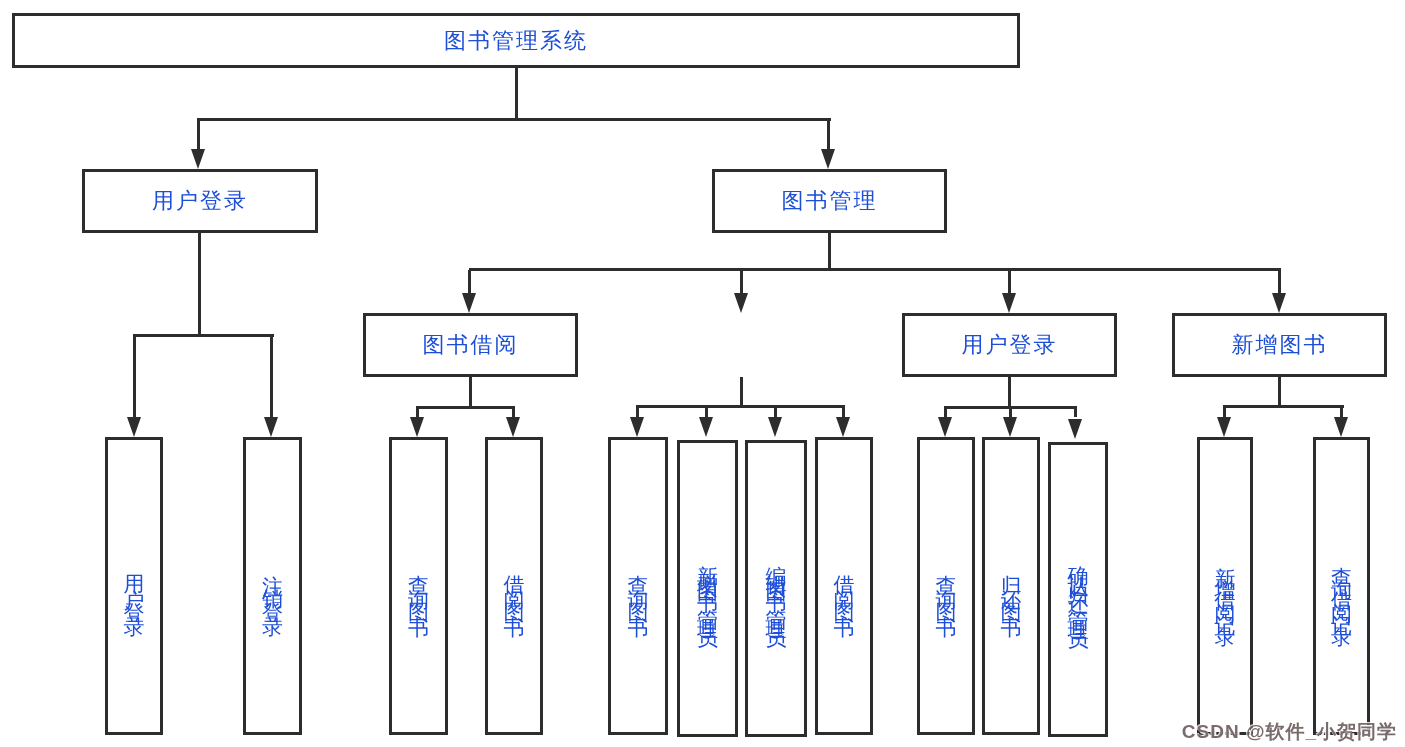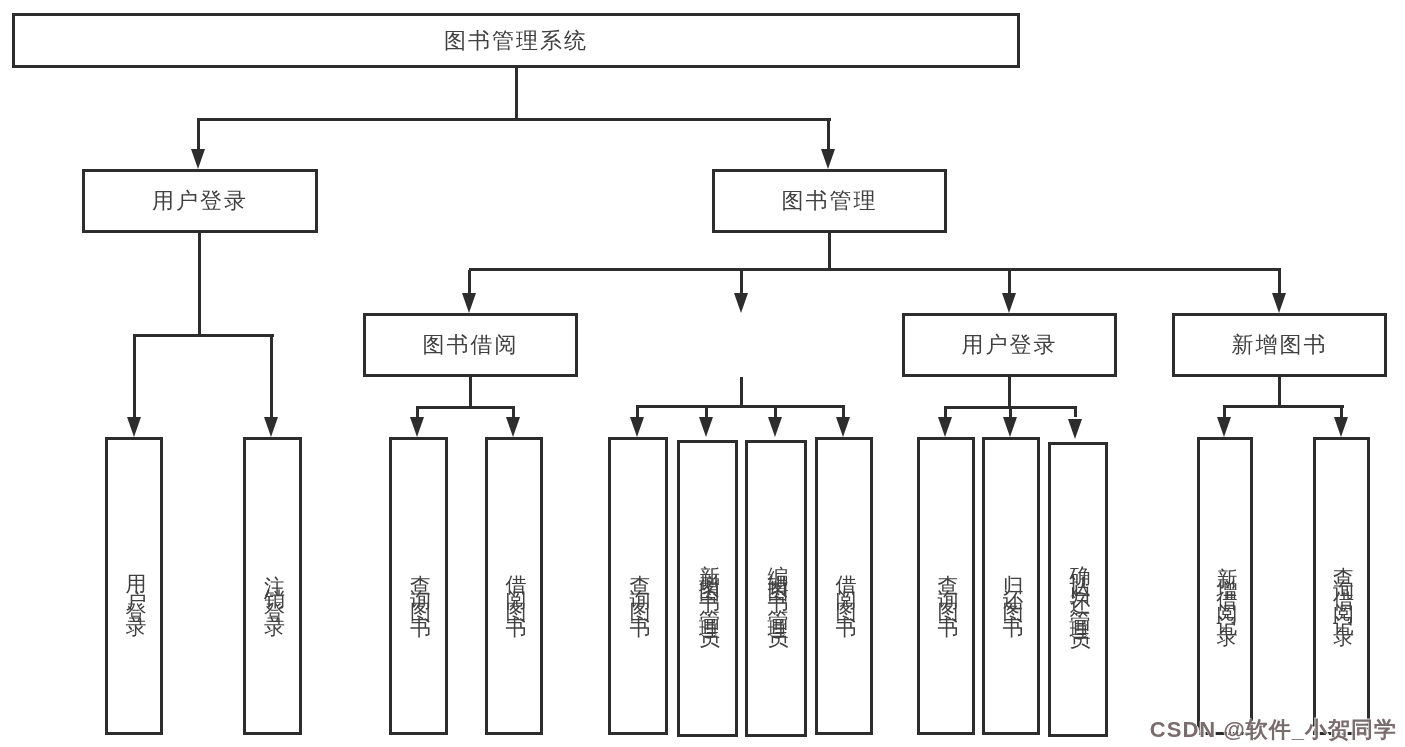--- a/index.html
+++ b/index.html
@@ -5,36 +5,36 @@
   html,body{margin:0;padding:0;background:#fff;}
   .canvas{
     position:relative;width:1405px;height:747px;background:#ffffff;
     font-family:"Liberation Sans","DejaVu Sans",sans-serif;overflow:hidden;
   }
   .box{
     position:absolute;box-sizing:border-box;background:#ffffff;
     border:3px solid #2d2d2d;display:flex;align-items:center;justify-content:center;
   }
   .box span{
-    color:#404040;font-size:22px;font-weight:500;letter-spacing:2px;white-space:nowrap;font-family:Liberation Mono, monospace;
+    color:#1d4ed8;font-size:22px;font-weight:500;letter-spacing:2px;white-space:nowrap;
   }
   .box.v span{
     writing-mode:vertical-rl;text-orientation:mixed;font-size:21px;letter-spacing:14px;
   }
   .box.v span.ls12{letter-spacing:12px;}
   .box.v span.ls9{letter-spacing:9px;font-size:21px;}
   .vl{position:absolute;width:3px;background:#2d2d2d;}
   .hl{position:absolute;height:3px;background:#2d2d2d;}
   .ar{
     position:absolute;width:0;height:0;
     border-left:7px solid transparent;border-right:7px solid transparent;
     border-top:20px solid #2d2d2d;
   }
   .wm{
-    position:absolute;right:8px;bottom:2px;font-size:22px;font-weight:600;
+    position:absolute;right:8px;bottom:2px;font-size:19px;font-weight:600;
     color:#7a6c6c;letter-spacing:1px;
     text-shadow:2px 2px 0 rgba(255,255,255,.95),-1px -1px 0 rgba(255,255,255,.8);
   }
 </style>
 </head>
 <body>
 
 <div class="canvas">
 
   <div class="box h" style="left:12px;top:13px;width:1008px;height:55px">

